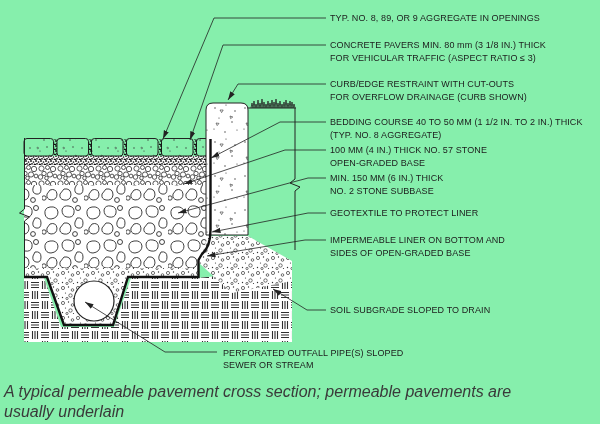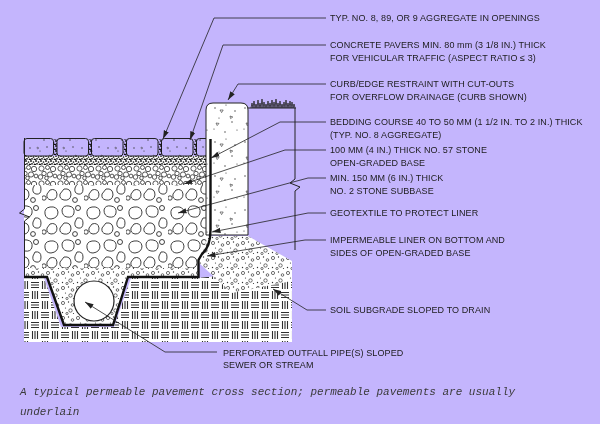--- a/index.html
+++ b/index.html
@@ -1,27 +1,27 @@
 <!DOCTYPE html>
 <html><head>
 <meta charset="utf-8">
 <style>
   html,body{margin:0;padding:0;background:#fff;}
   .figure-wrap{
-    position:relative;width:600px;height:424px;background:#c4b5fd;overflow:hidden;
+    position:relative;width:600px;height:424px;background:#86efac;overflow:hidden;
     font-family:"Liberation Sans",sans-serif;
   }
   .figure-wrap svg{position:absolute;left:0;top:0;}
   .callout-text{
     font-family:"Liberation Sans",sans-serif;
     font-size:9px;fill:#1c1c1c;letter-spacing:.1px;
   }
   .caption{
-    position:absolute;left:20px;top:382px;width:560px;
-    font-style:italic;font-size:11px;line-height:20px;color:#3a3a3a;font-family:Liberation Mono, monospace;
+    position:absolute;left:4px;top:382px;width:560px;
+    font-style:italic;font-size:16px;line-height:20px;color:#3a3a3a;
   }
 </style>
 </head>
 <body>
 
 <div class="figure-wrap">
 
   <svg width="600" height="424" viewBox="0 0 600 424">
     <defs>
       <marker id="ah" viewBox="0 0 10 7" refX="9.5" refY="3.5" markerWidth="9" markerHeight="6.3" orient="auto" markerUnits="userSpaceOnUse">

